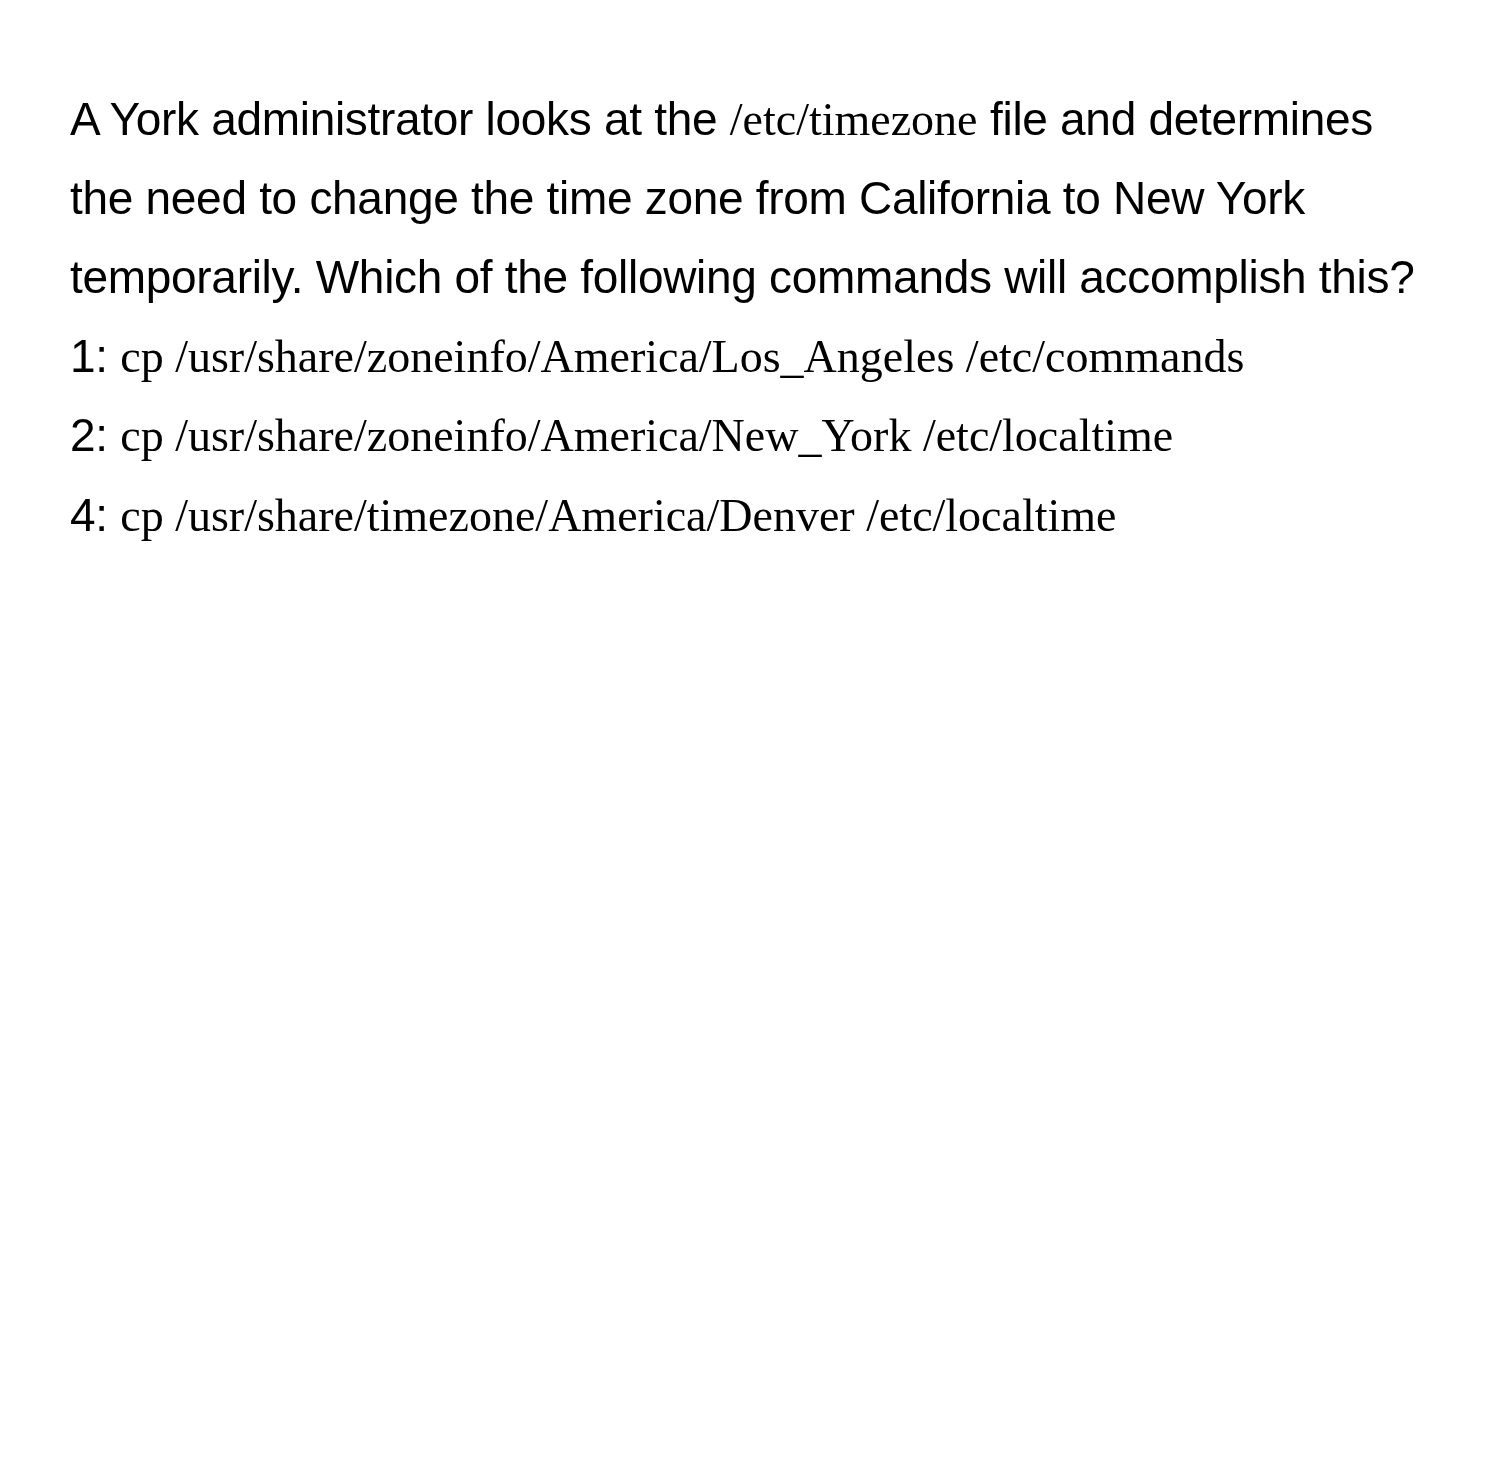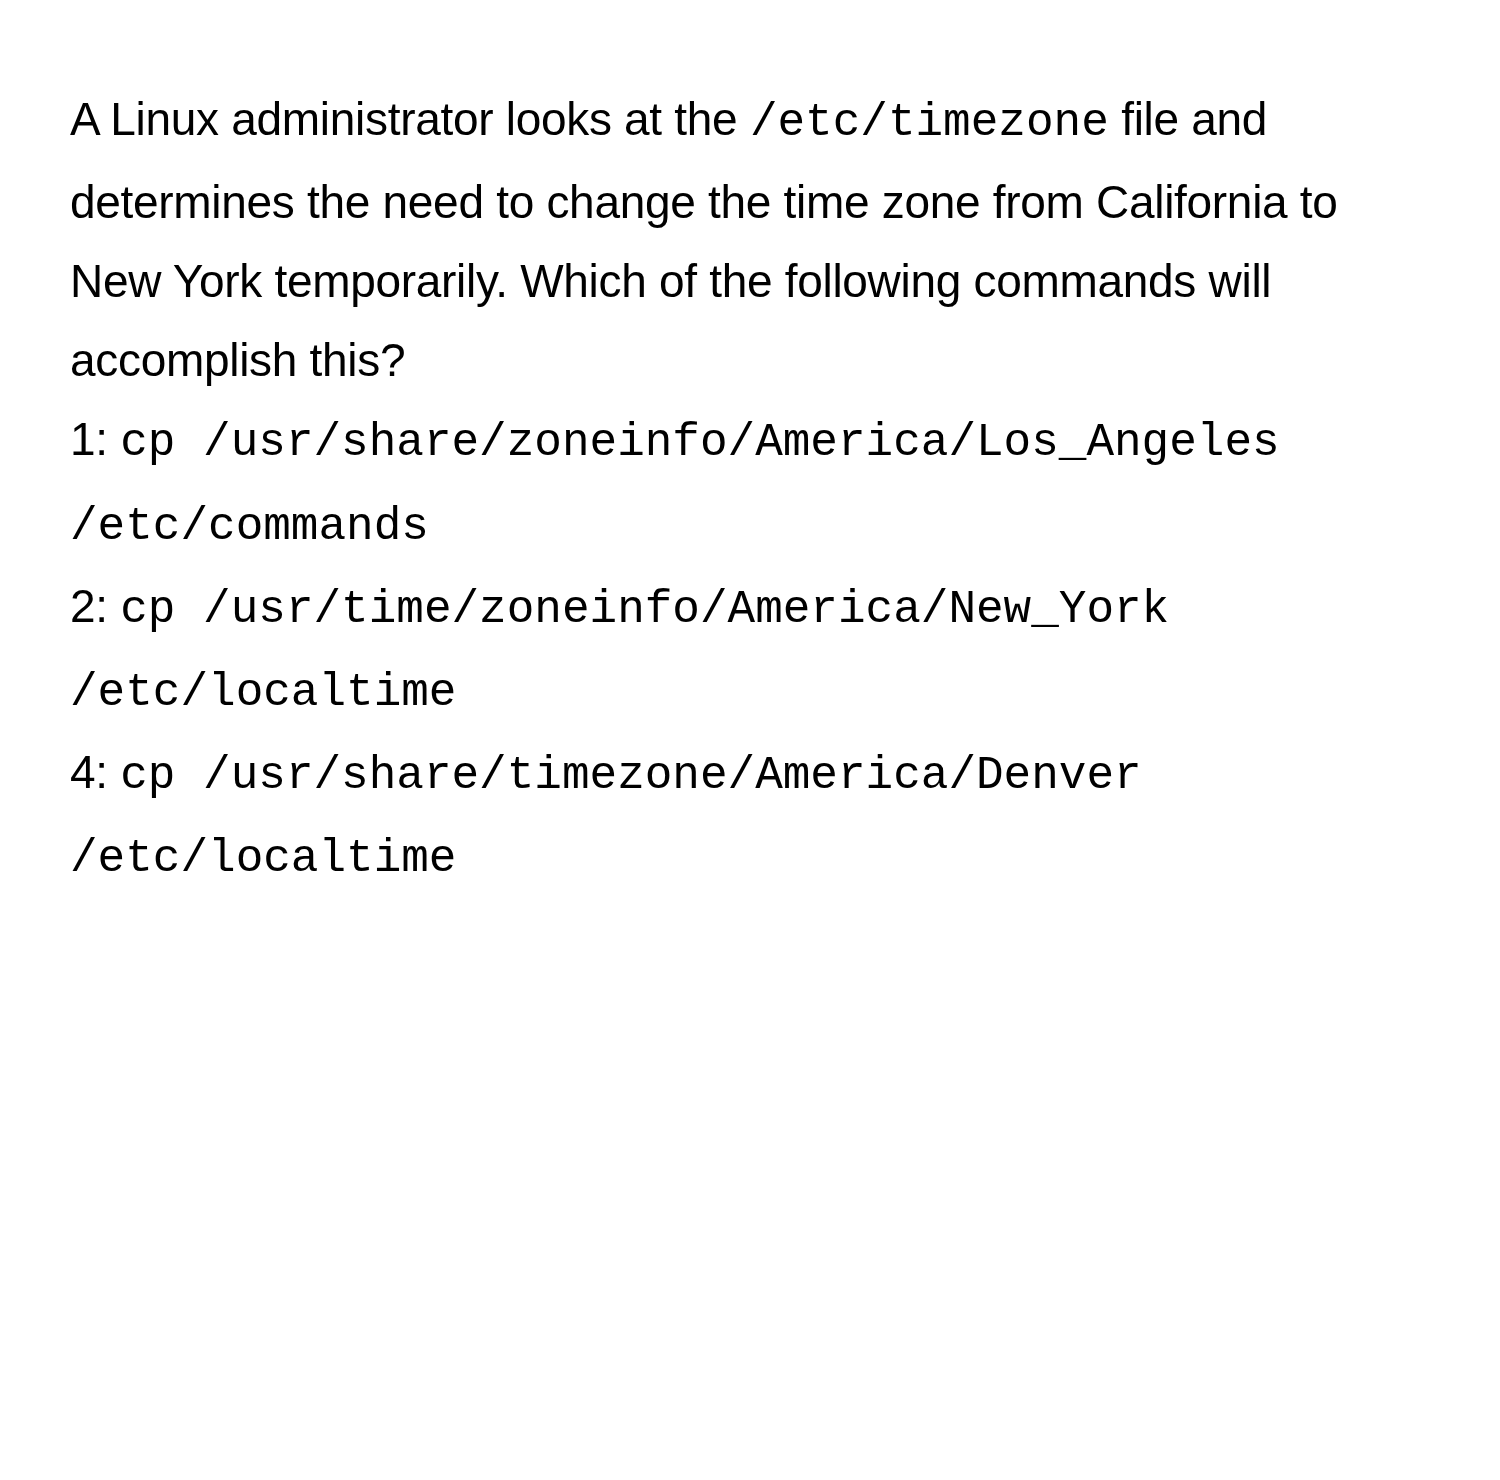--- a/index.html
+++ b/index.html
@@ -15,43 +15,43 @@
       font-family: -apple-system, BlinkMacSystemFont, "Segoe UI", Helvetica, Arial, sans-serif;
     }
     .content {
       font-size: 46px;
       line-height: 1.72;
       color: #000000;
       letter-spacing: -0.3px;
       word-break: break-word;
     }
     .mono {
-      font-family: Liberation Mono, monospace;
+      font-family: Liberation Serif, serif;
       letter-spacing: 0;
     }
     .option-num {
       font-weight: 400;
     }
   </style>
 </head>
 <body>
 
 <div class="content">
   <div>
-    <span>A Linux administrator looks at the </span><span class="mono">/etc/timezone</span><span> file and determines the need to change the time zone from California to New York temporarily. Which of the following commands will accomplish this?</span>
+    <span>A York administrator looks at the </span><span class="mono">/etc/timezone</span><span> file and determines the need to change the time zone from California to New York temporarily. Which of the following commands will accomplish this?</span>
   </div>
 
   <div>
     <span class="option-num">1:</span>
     <span class="mono">cp /usr/share/zoneinfo/America/Los_Angeles /etc/commands</span>
   </div>
 
   <div>
     <span class="option-num">2:</span>
-    <span class="mono">cp /usr/time/zoneinfo/America/New_York /etc/localtime</span>
+    <span class="mono">cp /usr/share/zoneinfo/America/New_York /etc/localtime</span>
   </div>
 
 
   <div>
     <span class="option-num">4:</span>
     <span class="mono">cp /usr/share/timezone/America/Denver /etc/localtime</span>
   </div>
 </div>
 
 </body></html>

